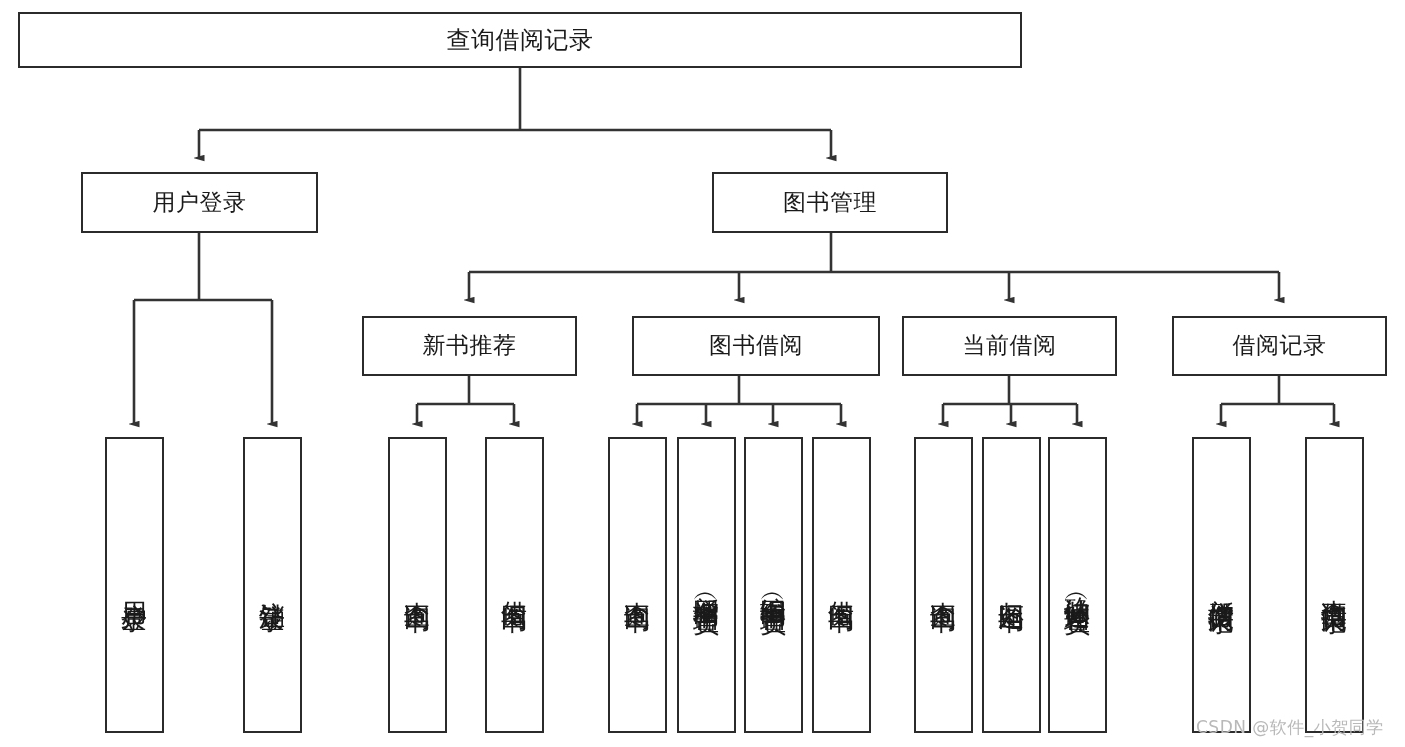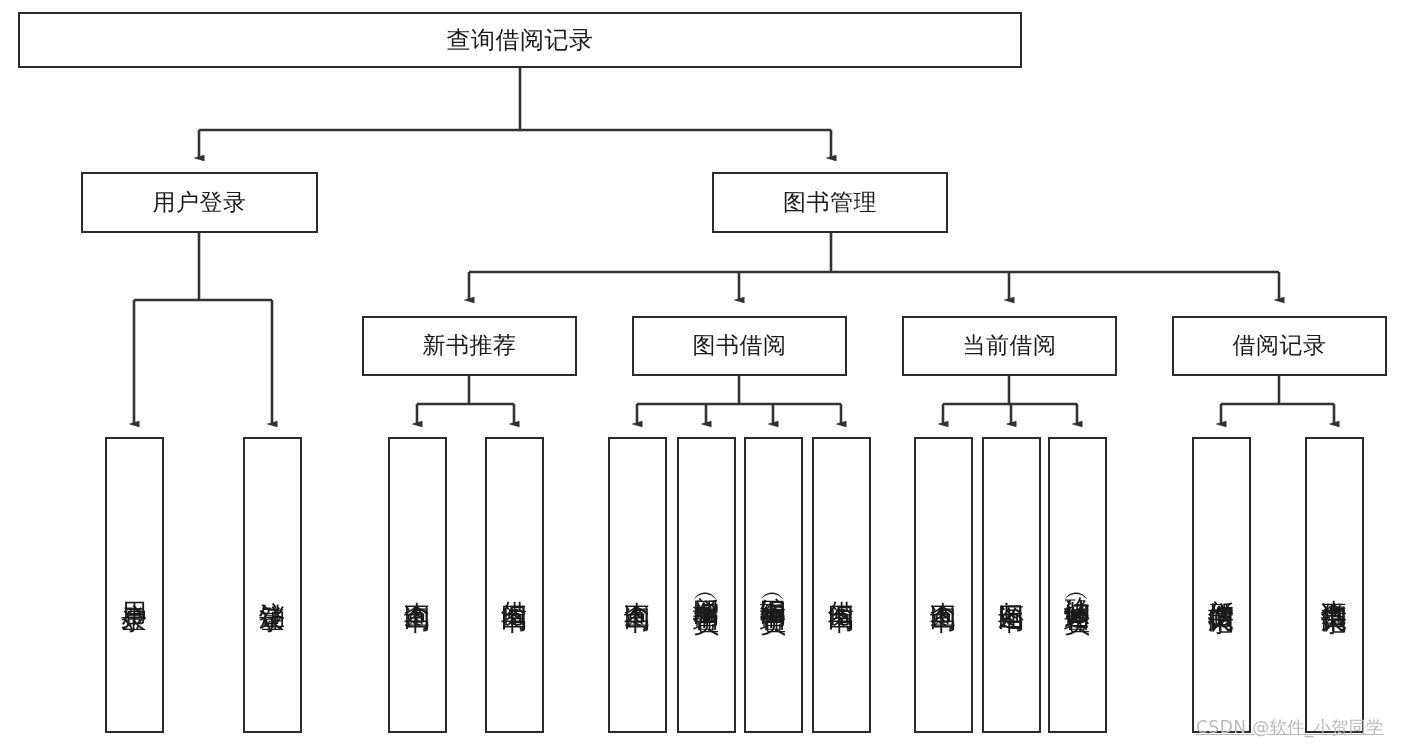--- a/index.html
+++ b/index.html
@@ -137,21 +137,21 @@
   </div>
 
   <div class="node horiz" style="left:362px; top:316px; width:215px; height:60px;">
     <span class="node-label">新书推荐</span>
   </div>
 
   <div class="node horiz" style="left:712px; top:172px; width:236px; height:61px;">
     <span class="node-label">图书管理</span>
   </div>
 
-  <div class="node horiz" style="left:632px; top:316px; width:215px; height:60px;">
+  <div class="node horiz" style="left:632px; top:316px; width:248px; height:60px;">
     <span class="node-label">图书借阅</span>
   </div>
 
   <div class="node horiz" style="left:1172px; top:316px; width:215px; height:60px;">
     <span class="node-label">借阅记录</span>
   </div>
 
   <div class="node horiz" style="left:902px; top:316px; width:215px; height:60px;">
     <span class="node-label">当前借阅</span>
   </div>
@@ -201,15 +201,15 @@
   </div>
 
   <div class="node vert" style="left:1192px; top:437px; width:59px; height:296px;">
     <span class="node-label">新增借阅记录</span>
   </div>
 
   <div class="node vert" style="left:1305px; top:437px; width:59px; height:296px;">
     <span class="node-label">查询借阅记录</span>
   </div>
 
-  <div class="watermark" style="left:1196px; top:716px;text-decoration:underline;">CSDN @软件_小贺同学</div>
+  <div class="watermark" style="left:1196px; top:716px;">CSDN @软件_小贺同学</div>
 
 </div>
 
 </body></html>

